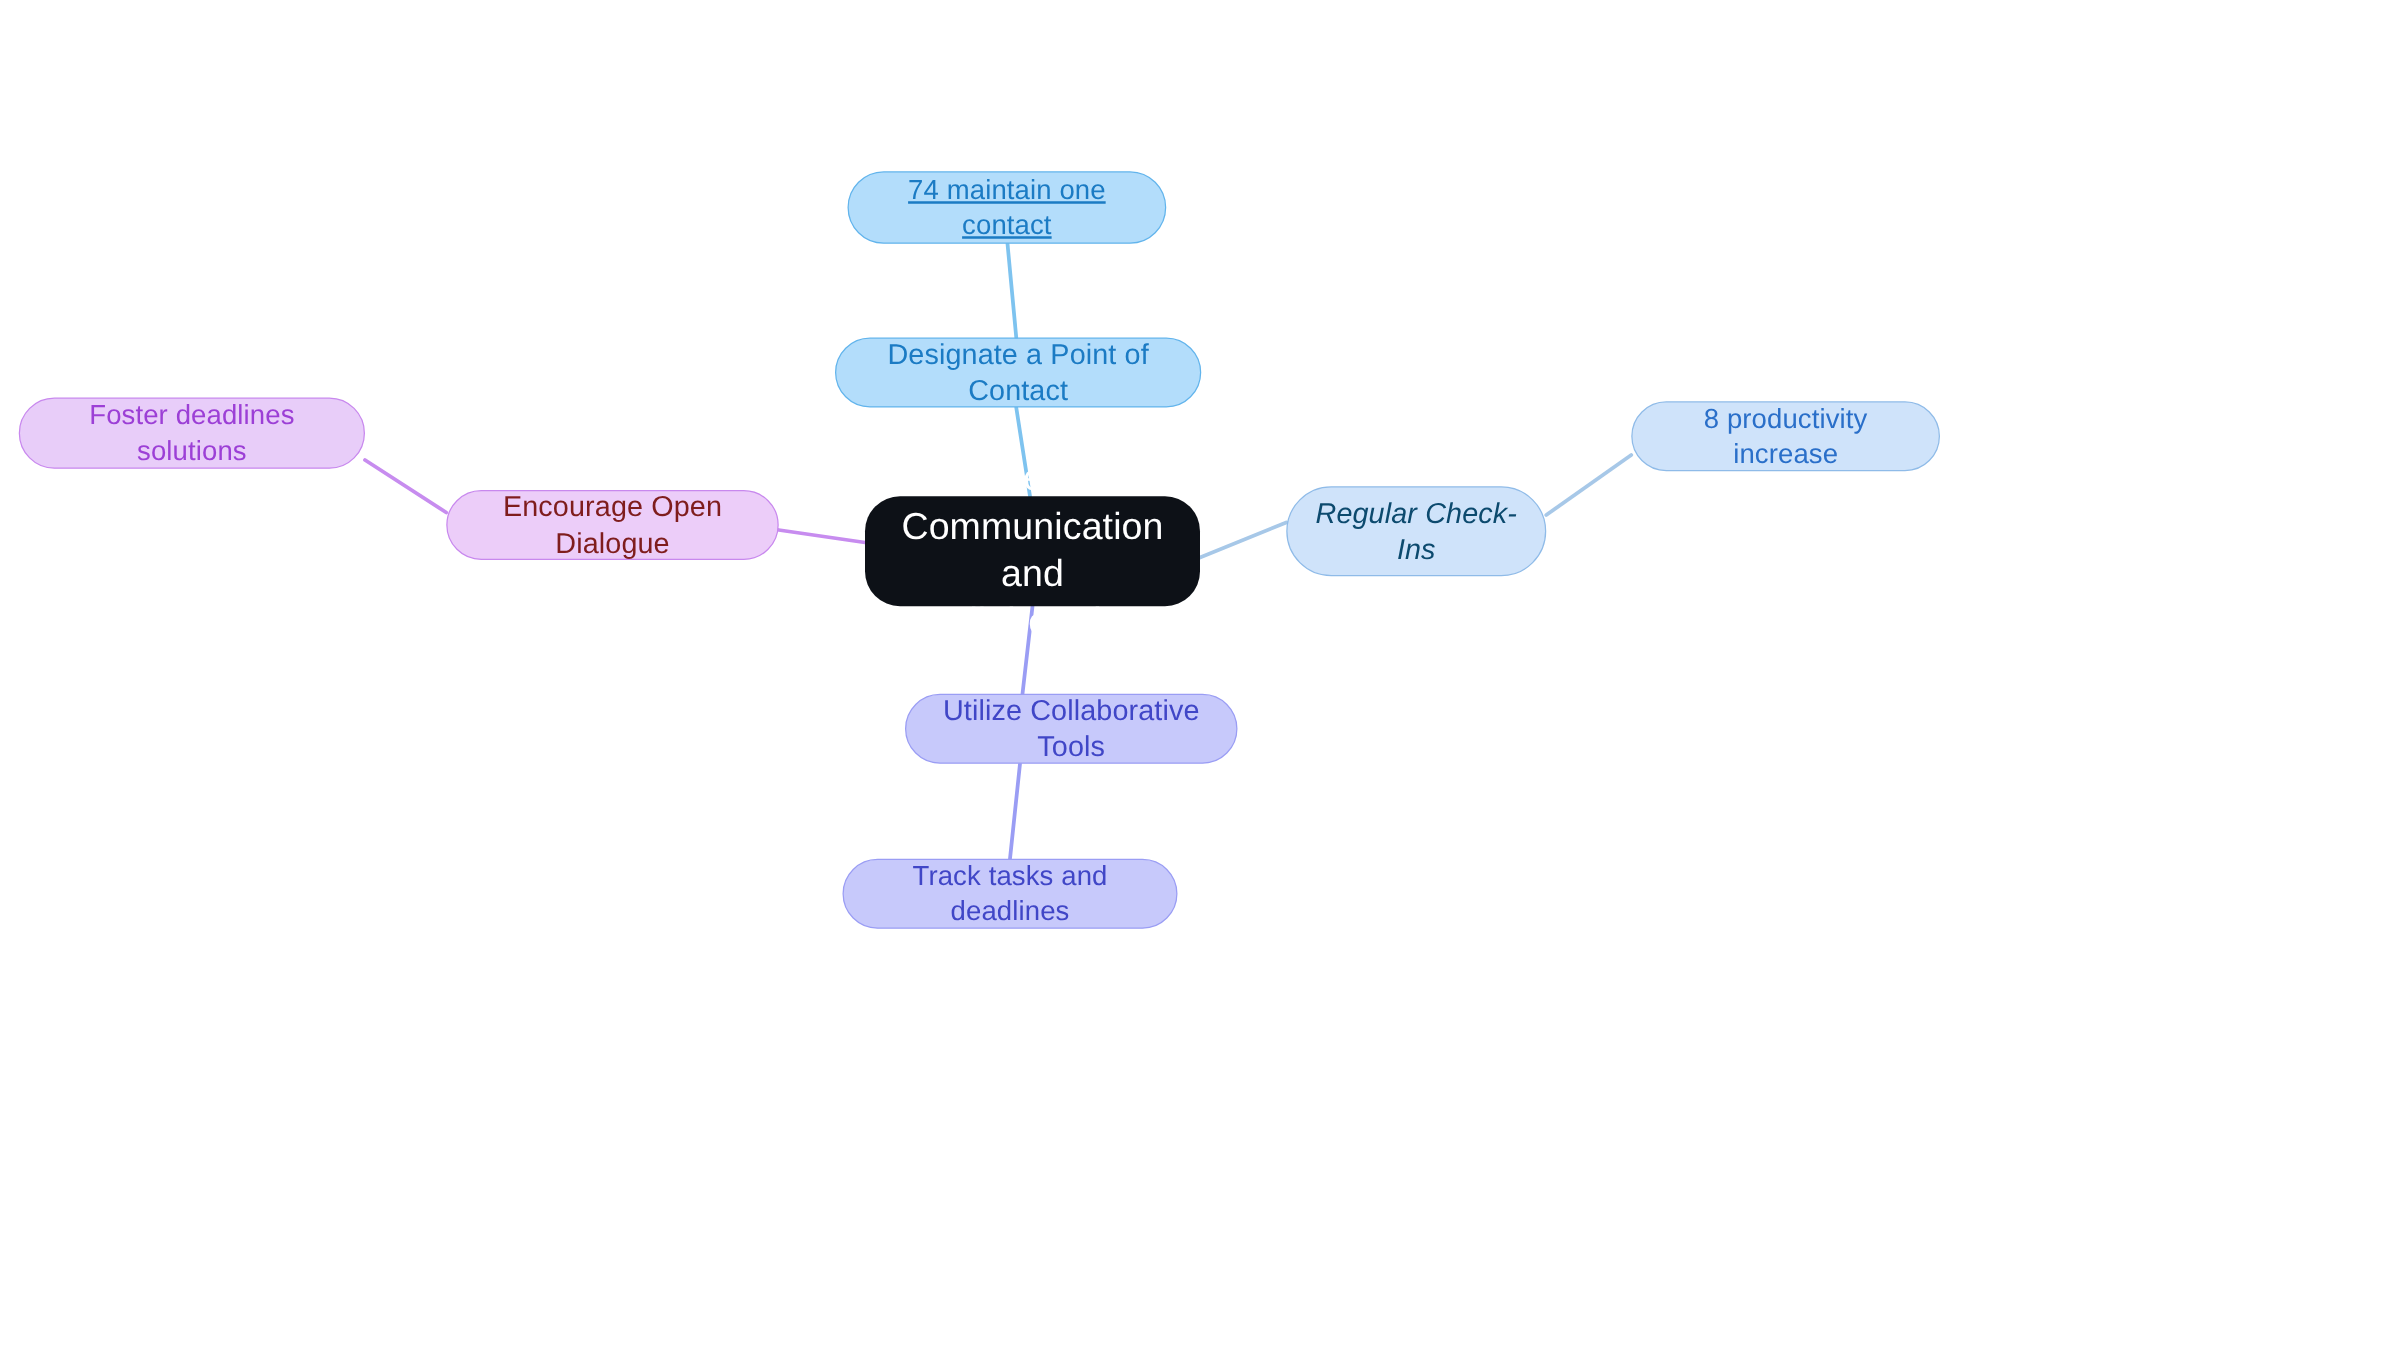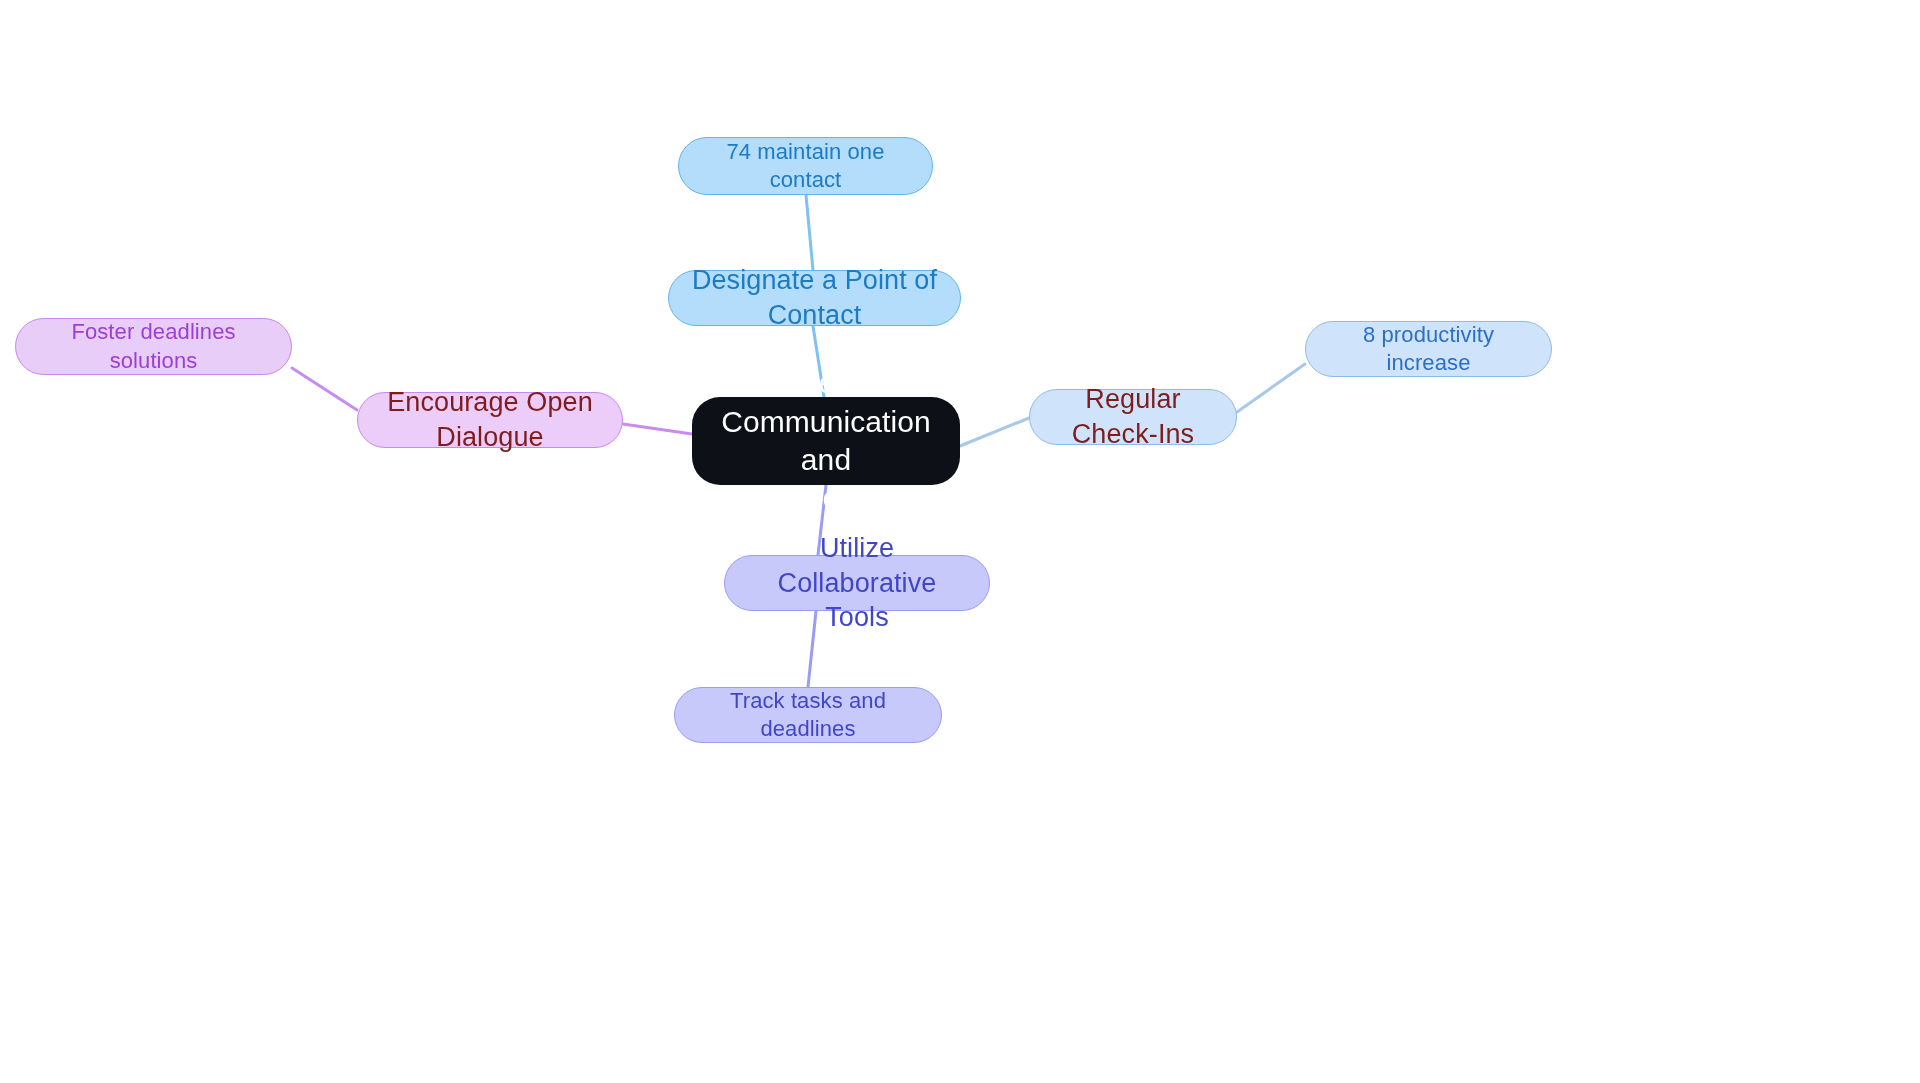--- a/index.html
+++ b/index.html
@@ -42,21 +42,21 @@
     z-index: 2;
   }
   .node-root {
     border-radius: 28px;
     border-width: 0;
     font-size: 30px;
     letter-spacing: 0.1px;
     padding: 0 26px;
   }
   .node-branch {
-    font-size: 27px;
+    font-size: 23px;
     letter-spacing: 0.1px;
     padding: 10px 22px;
   }
   .node-leaf {
     font-size: 22px;
     letter-spacing: 0.1px;
     padding: 0 22px;
   }
 </style>
 </head>
@@ -70,21 +70,21 @@
       <line x1="1237" y1="412" x2="1305" y2="364" stroke="#a7c8e8" stroke-width="3" stroke-linecap="round"></line>
       <line x1="826" y1="485" x2="818" y2="555" stroke="#9a9df4" stroke-width="3" stroke-linecap="round"></line>
       <line x1="816" y1="611" x2="808" y2="687" stroke="#9a9df4" stroke-width="3" stroke-linecap="round"></line>
       <line x1="692" y1="434" x2="623" y2="424" stroke="#c78cef" stroke-width="3" stroke-linecap="round"></line>
       <line x1="357" y1="410" x2="292" y2="368" stroke="#c78cef" stroke-width="3" stroke-linecap="round"></line>
     </svg>
   <div id="node-layer">
       <div class="node node-root" style="left: 692px; top: 397px; width: 268px; height: 88px; background: rgb(13, 17, 23); color: rgb(255, 255, 255);">Clear Communication and
 Collaboration</div>
       <div class="node node-branch" style="left: 668px; top: 270px; width: 293px; height: 56px; background: rgb(179, 221, 251); color: rgb(27, 123, 196); border-color: rgb(98, 180, 236);">Designate a Point of Contact</div>
-      <div class="node node-leaf" style="left: 678px; top: 137px; width: 255px; height: 58px; background: rgb(179, 221, 251); color: rgb(27, 123, 196); border-color: rgb(98, 180, 236);">74 maintain one contact</div>
-      <div class="node node-branch" style="left: 1029px; top: 389px; width: 208px; height: 56px; background: rgb(207, 227, 250); color: #7f1d1d; border-color: rgb(143, 187, 232);">Regular Check-Ins</div>
+      <div class="node node-leaf" style="left: 678px; top: 137px; width: 255px; height: 58px; background: rgb(179, 221, 251); color: rgb(27, 123, 196); border-color: rgb(98, 180, 236); text-decoration: underline;">74 maintain one contact</div>
+      <div class="node node-branch" style="left: 1029px; top: 389px; width: 208px; height: 72px; background: rgb(207, 227, 250); color: #0c4a6e; border-color: rgb(143, 187, 232); font-style: italic;">Regular Check-Ins</div>
       <div class="node node-leaf" style="left: 1305px; top: 321px; width: 247px; height: 56px; background: rgb(207, 227, 250); color: rgb(42, 111, 201); border-color: rgb(143, 187, 232);">8 productivity increase</div>
       <div class="node node-branch" style="left: 724px; top: 555px; width: 266px; height: 56px; background: rgb(199, 201, 251); color: rgb(64, 70, 199); border-color: rgb(154, 157, 244);">Utilize Collaborative Tools</div>
       <div class="node node-leaf" style="left: 674px; top: 687px; width: 268px; height: 56px; background: rgb(199, 201, 251); color: rgb(64, 70, 199); border-color: rgb(154, 157, 244);">Track tasks and deadlines</div>
       <div class="node node-branch" style="left: 357px; top: 392px; width: 266px; height: 56px; background: rgb(236, 205, 249); color: #7f1d1d; border-color: rgb(200, 136, 238);">Encourage Open Dialogue</div>
       <div class="node node-leaf" style="left: 15px; top: 318px; width: 277px; height: 57px; background: rgb(232, 205, 249); color: rgb(156, 63, 214); border-color: rgb(200, 136, 238);">Foster deadlines solutions</div>
     </div>
 </div>
 
 </body></html>

